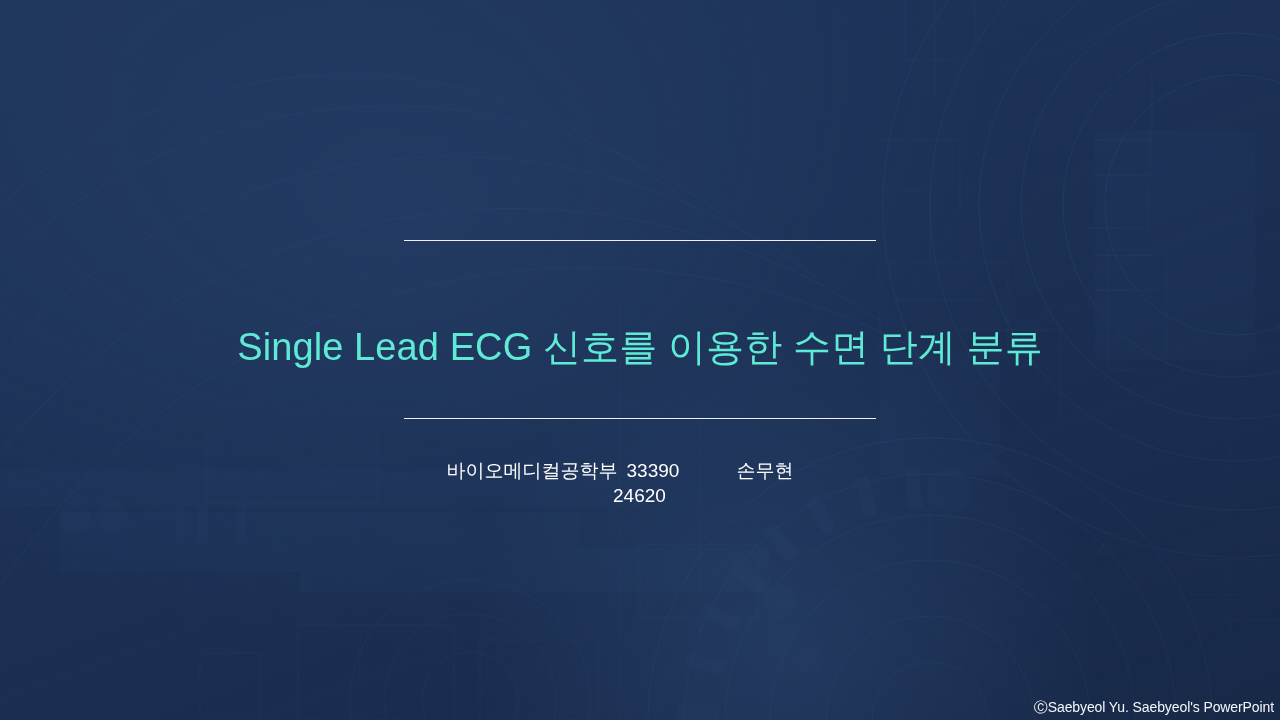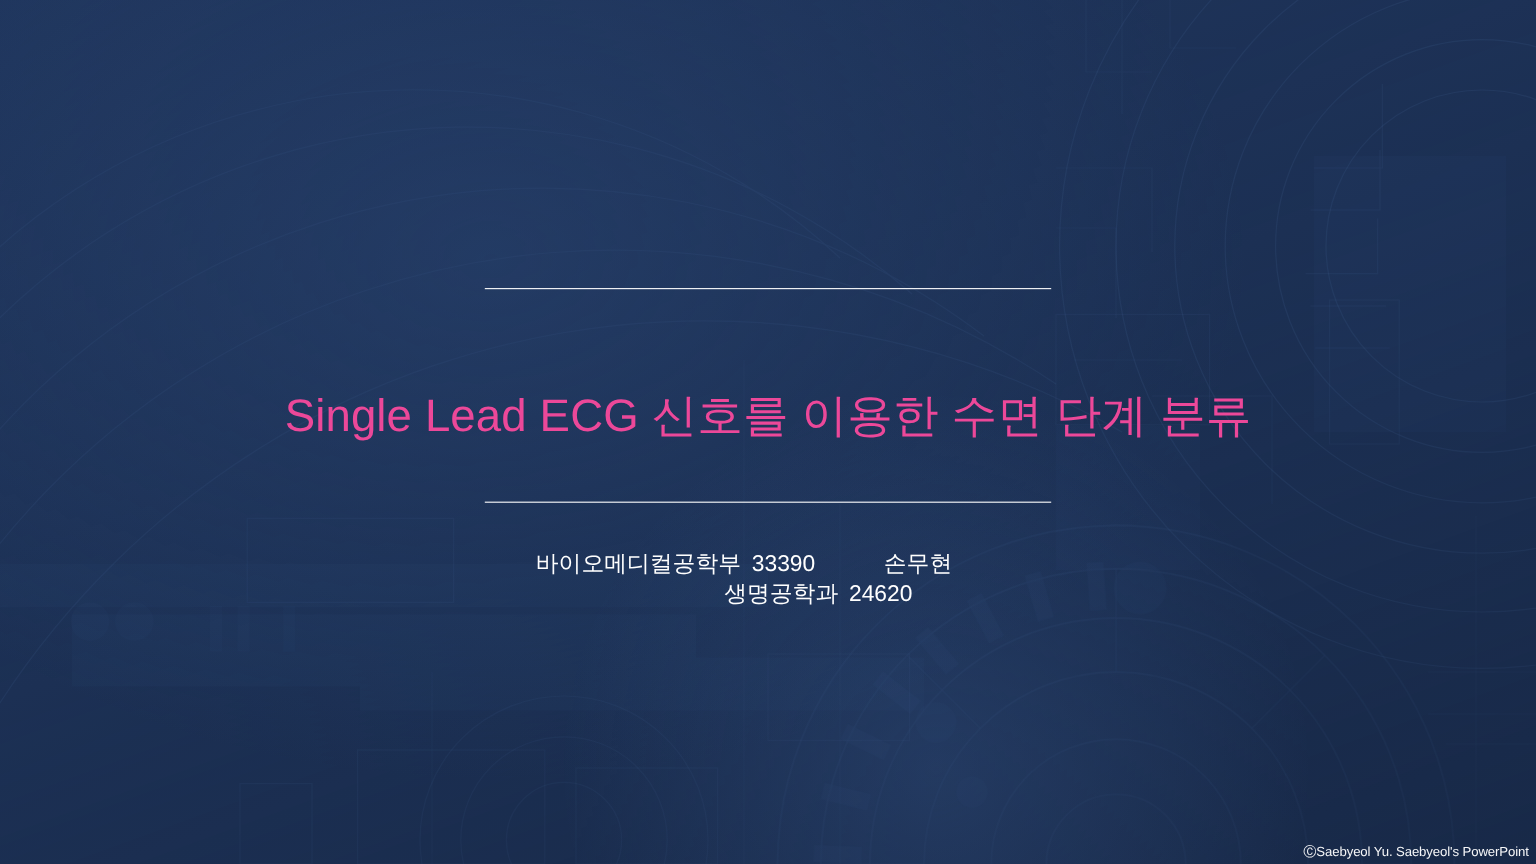--- a/index.html
+++ b/index.html
@@ -59,21 +59,21 @@
   }
   #rule-top { top: 240px; }
   #rule-bottom { top: 418px; }
 
   #slide-title {
     position: absolute;
     left: 0;
     right: 0;
     top: 299px;
     text-align: center;
-    color: #ec4899;
+    color: #5eead4;
     font-size: 38px;
     font-weight: 400;
     letter-spacing: 0.1px;
     line-height: 1.25;
     white-space: nowrap;
   }
 
   #author-block {
     position: absolute;
     left: 0;
@@ -104,21 +104,21 @@
     width: 118px;
     text-align: left;
     padding-left: 44px;
   }
 
   #watermark {
     position: absolute;
     right: 6px;
     bottom: 3px;
     color: #ffffff;
-    font-size: 11px;
+    font-size: 14px;
     font-weight: 400;
     letter-spacing: -0.1px;
     white-space: nowrap;
     opacity: 0.96;
   }
 </style>
 </head>
 <body>
 
 <div id="slide">
@@ -263,21 +263,20 @@
 
     <div id="author-block">
 
       <div class="author-row">
         <span class="col-dept">바이오메디컬공학부</span>
         <span class="col-id">33390</span>
         <span class="col-name">손무현</span>
       </div>
 
       <div class="author-row">
-        <span class="col-dept">생명공학과</span>
         <span class="col-id">24620</span>
       </div>
 
     </div>
 
     <div id="watermark">ⒸSaebyeol Yu. Saebyeol's PowerPoint</div>
 
   </div>
 </div>
 

